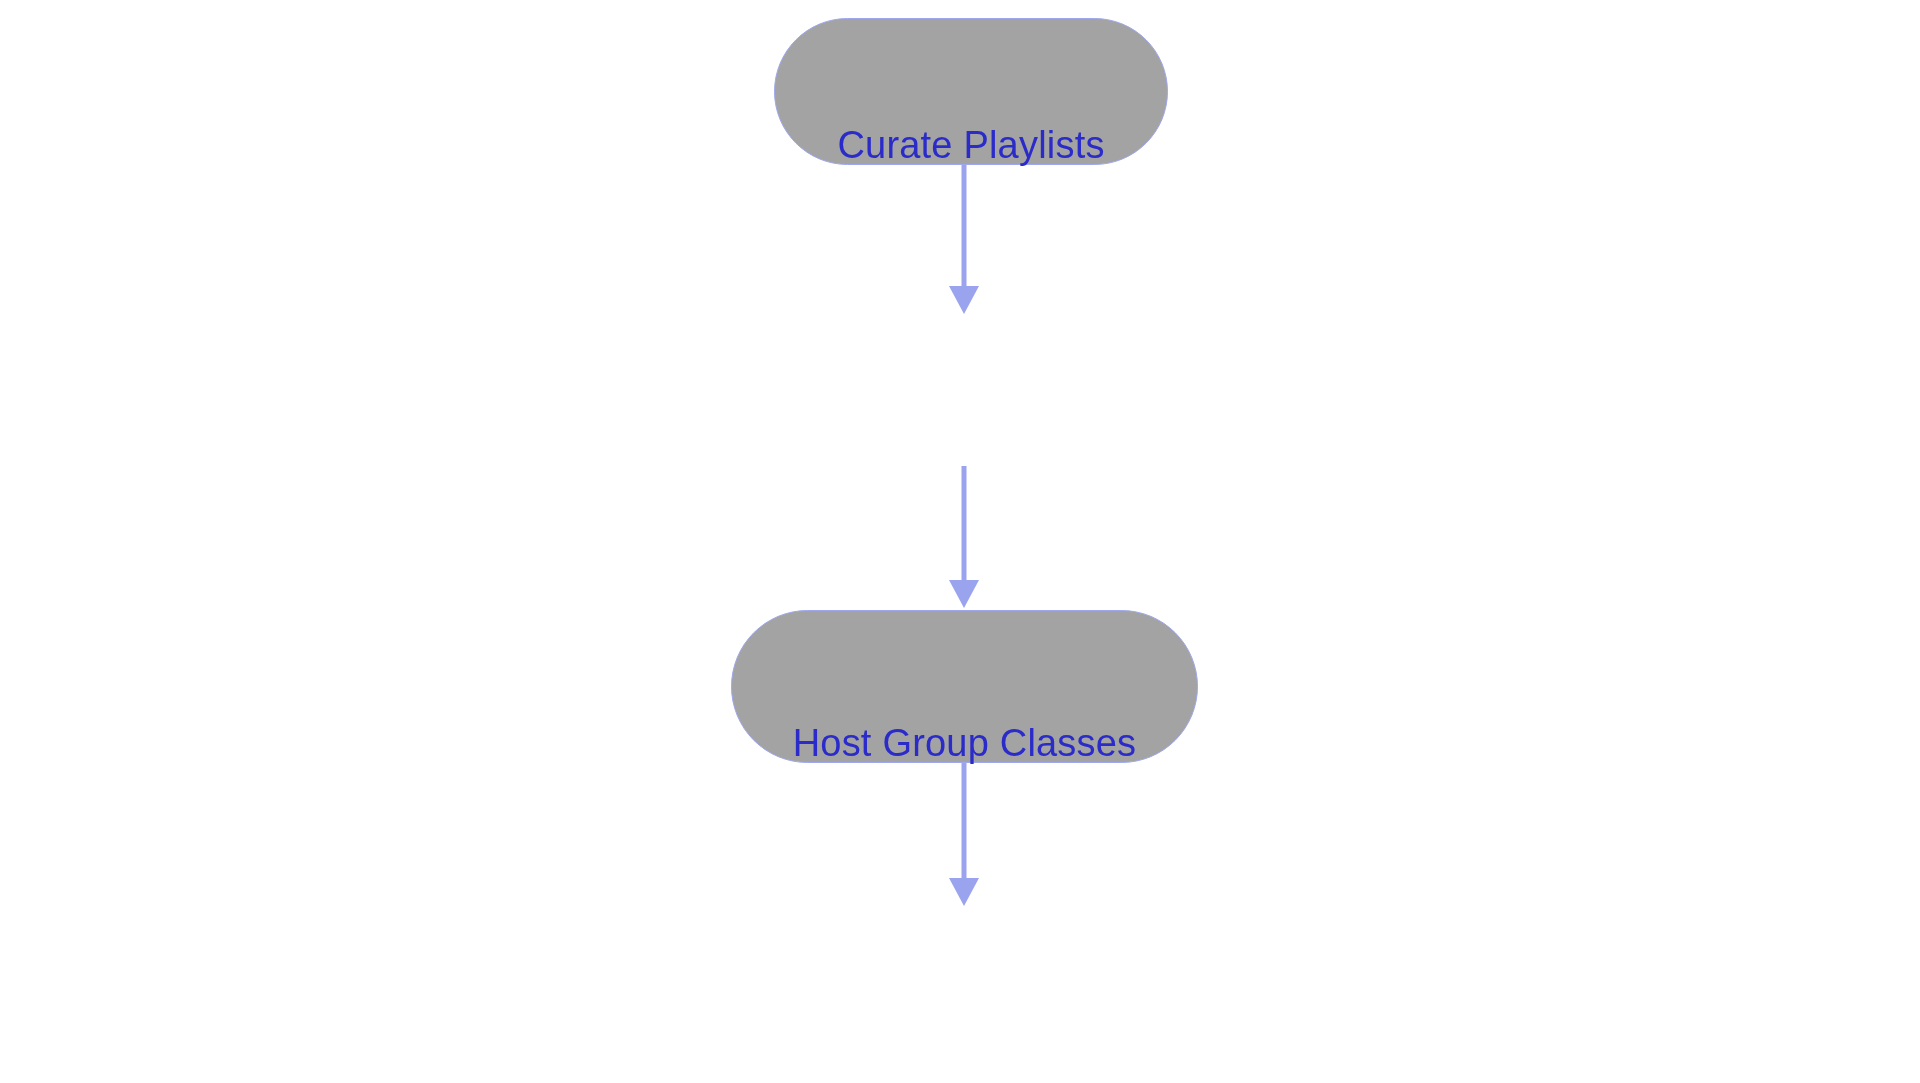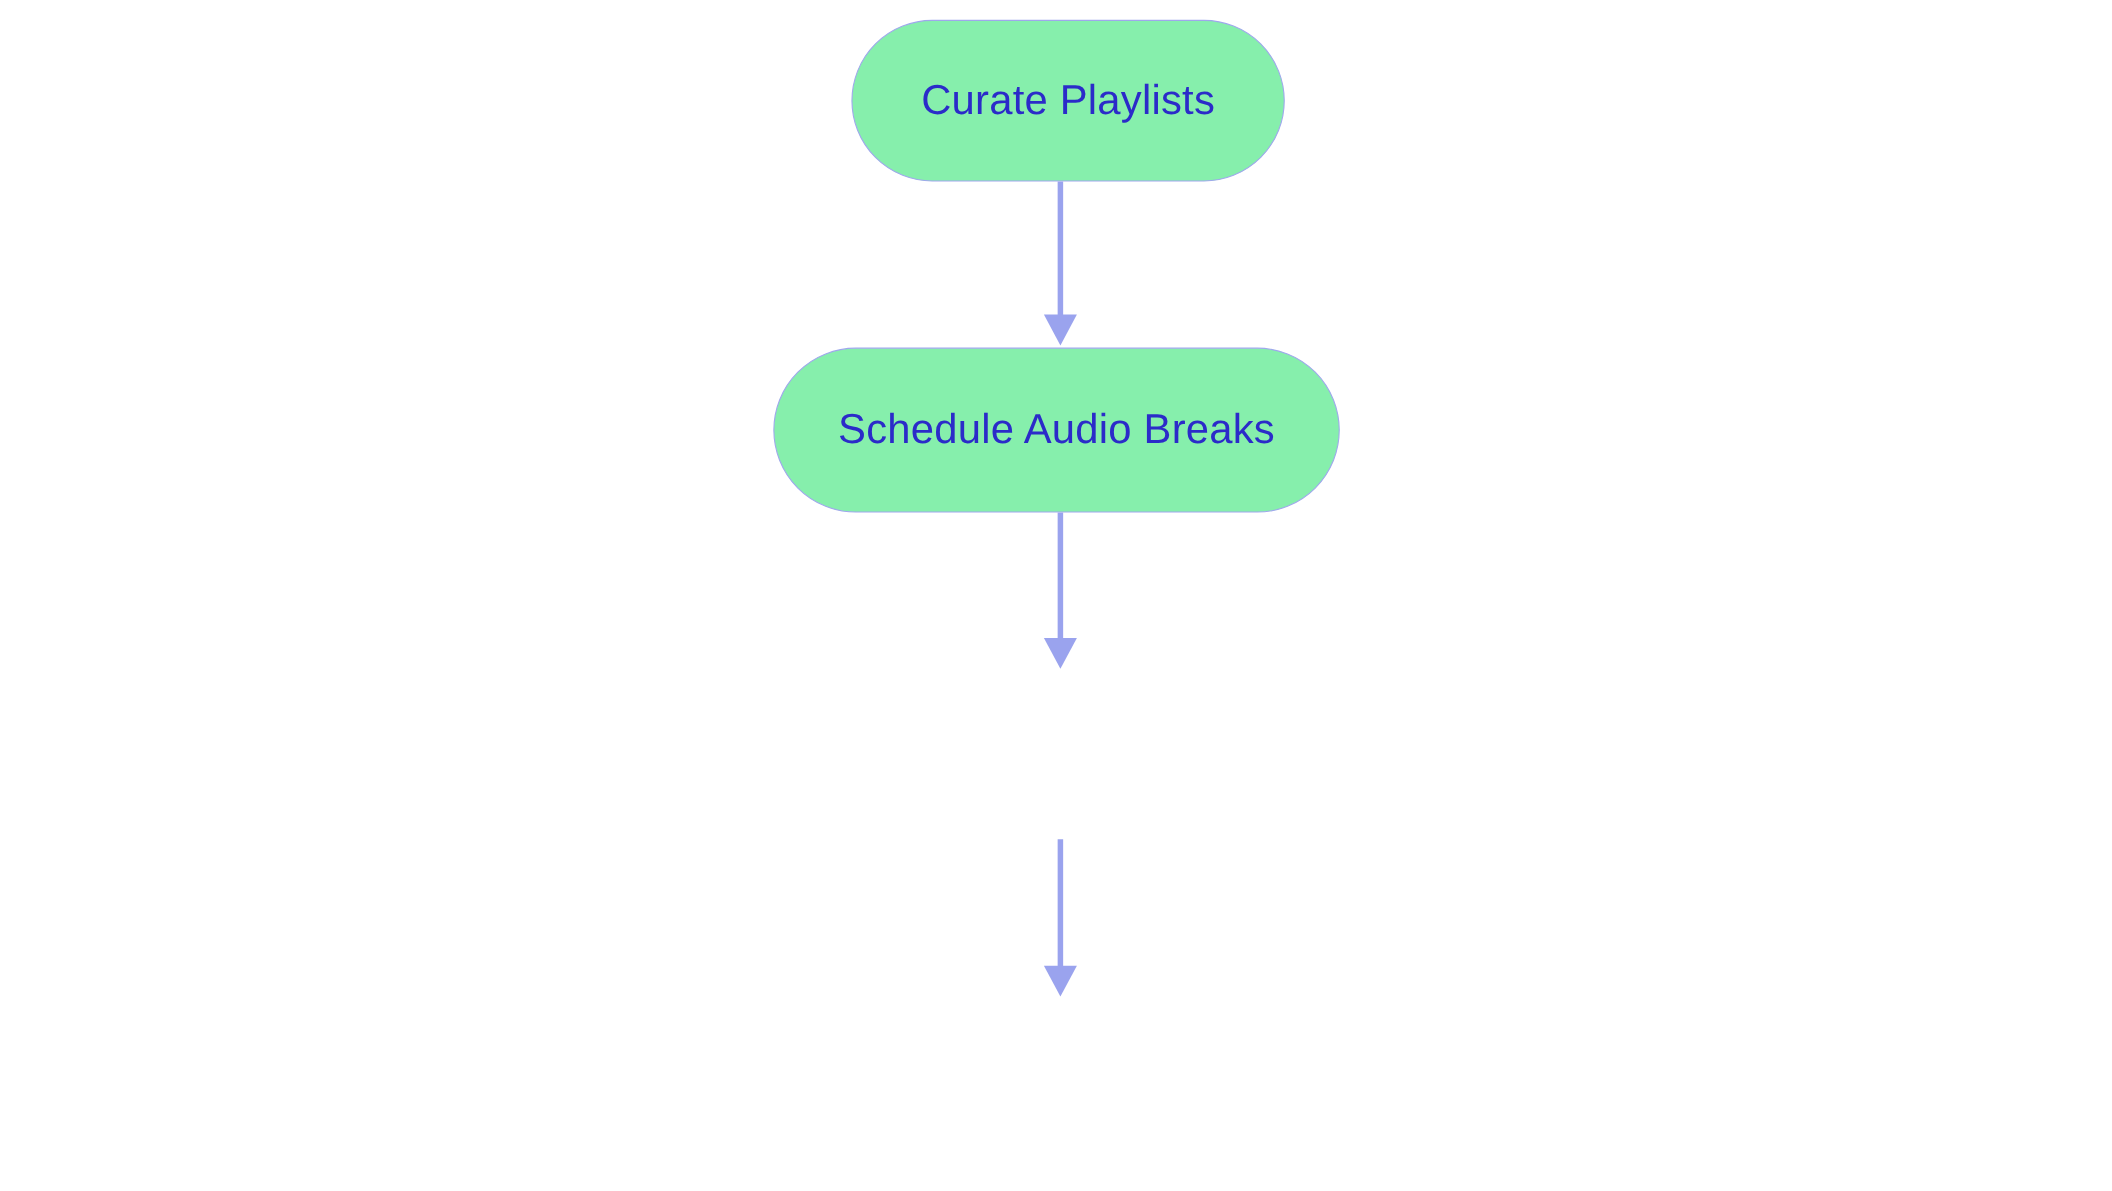--- a/index.html
+++ b/index.html
@@ -24,23 +24,23 @@
     left: 0;
     top: 0;
     width: 1920px;
     height: 1083px;
     pointer-events: none;
   }
   .flow-node {
     position: absolute;
     box-sizing: border-box;
     display: flex;
-    align-items: center;
+    align-items: flex-end;
     justify-content: center;
-    background: #86efac;
+    background: #a3a3a3;
     border: 1.6px solid #9fa8ec;
     border-radius: 999px;
     color: #2b2bc9;
     font-family: "Liberation Sans", sans-serif;
     font-weight: 400;
     letter-spacing: 0.2px;
     white-space: nowrap;
   }
   .flow-node .node-label {
     font-size: 38px;
@@ -69,19 +69,19 @@
     <g>
       <line x1="964" y1="763" x2="964" y2="880" stroke="#9aa3ee" stroke-width="5"></line>
       <polygon points="949,878 979,878 964,906" fill="#9aa3ee"></polygon>
     </g>
   </svg>
 
   <div class="flow-node" id="node-curate-playlists">
     <span class="node-label">Curate Playlists</span>
   </div>
 
-  <div class="flow-node" id="node-schedule-audio-breaks">
-    <span class="node-label">Schedule Audio Breaks</span>
+
+  <div class="flow-node" id="node-host-group-classes">
+    <span class="node-label">Host Group Classes</span>
   </div>
-
 
 
 </div>
 
 </body></html>

